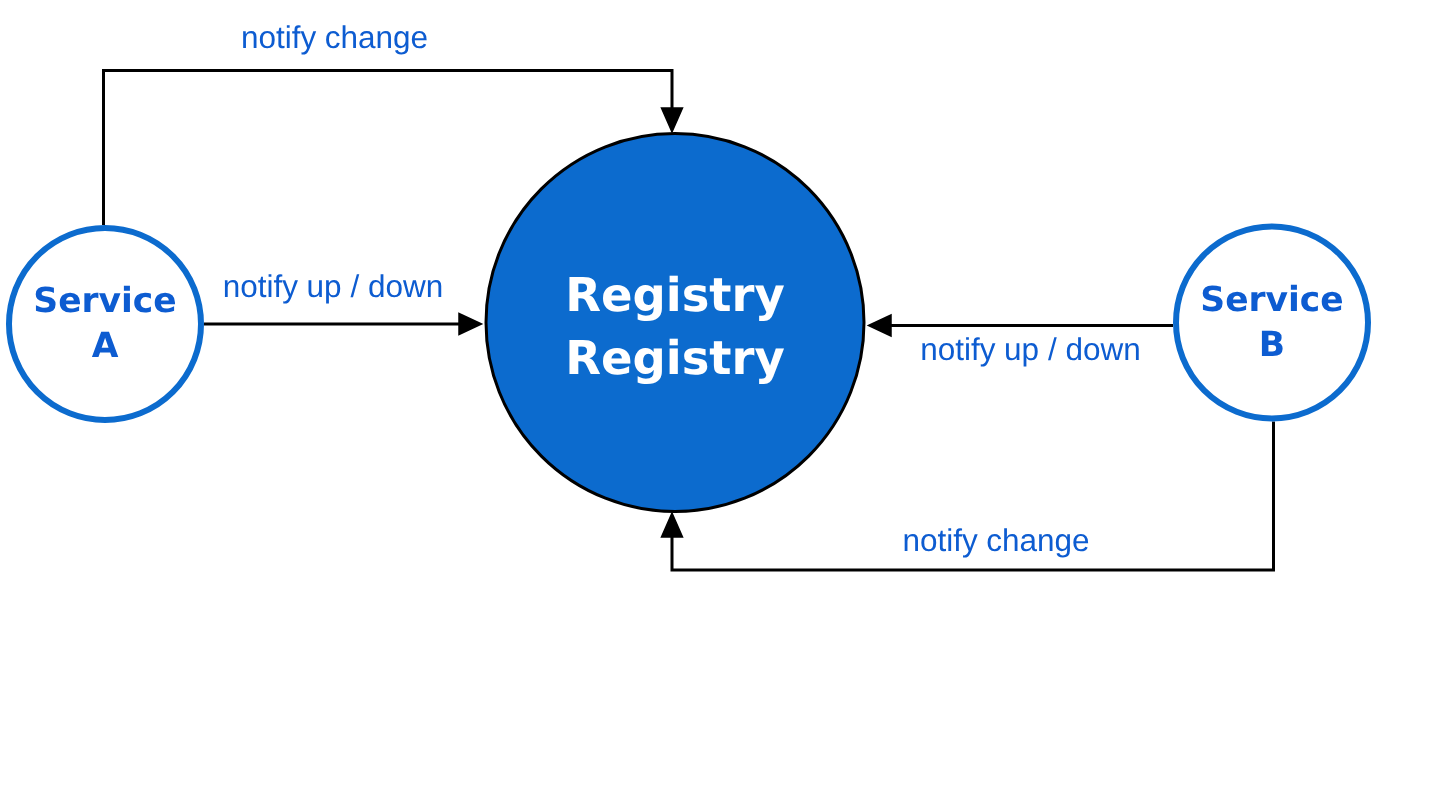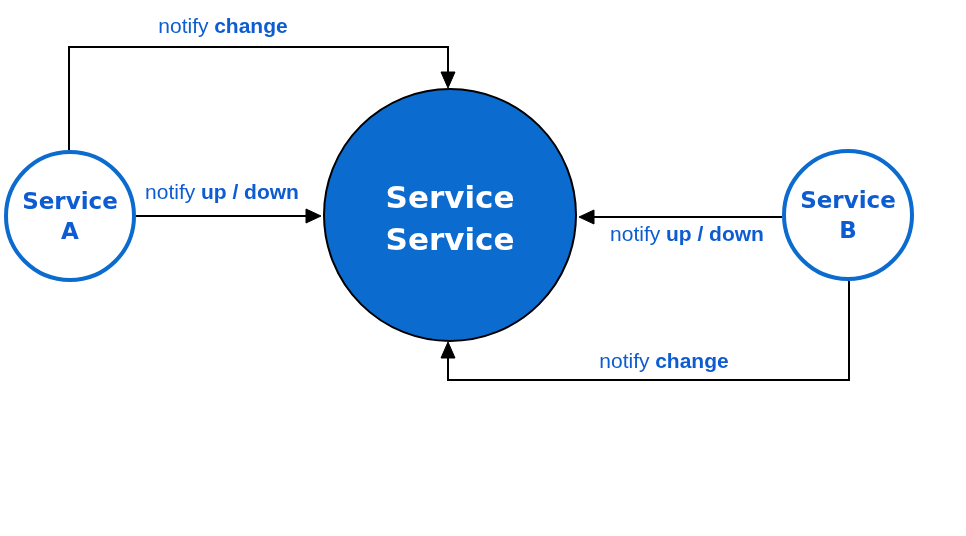--- a/index.html
+++ b/index.html
@@ -69,21 +69,21 @@
   .node-b { left: 782px; top: 149px; }
   .edge-label {
     position: absolute;
     transform: translateX(-50%);
     white-space: nowrap;
     color: var(--text-blue);
     font-size: 21px;
     line-height: 21px;
   }
   .edge-label .pre { margin-right: 0.27em; text-align: right; }
-  .edge-label .em { font-weight: bold; }
+  .edge-label .em { font-weight: normal; }
   .lbl-a-change { left: 223px; top: 15px; }
   .lbl-a-updown { left: 222px; top: 181px; }
   .lbl-b-updown { left: 687px; top: 223px; }
   .lbl-b-change { left: 664px; top: 350px; }
   .diagram-title {
     position: absolute;
     left: 451px; top: 467px;
     transform: translateX(-50%);
     white-space: nowrap;
     color: var(--text-blue);
@@ -106,21 +106,21 @@
     <polygon points="321,216 306,209 306,223"></polygon>
 
     <line x1="782" y1="217" x2="594" y2="217"></line>
     <polygon points="579,217 594,210 594,224"></polygon>
 
     <path d="M 849 281 L 849 380 L 448 380 L 448 357"></path>
     <polygon points="448,342 441,358 455,358"></polygon>
   </svg>
 
   <div class="node node-registry">
-    <div class="node-label">Service Service</div>
+    <div class="node-label">Registry Registry</div>
   </div>
 
   <div class="node node-small node-a">
     <div>Service</div>
     <div>A</div>
   </div>
 
   <div class="node node-small node-b">
     <div>Service</div>
     <div>B</div>

